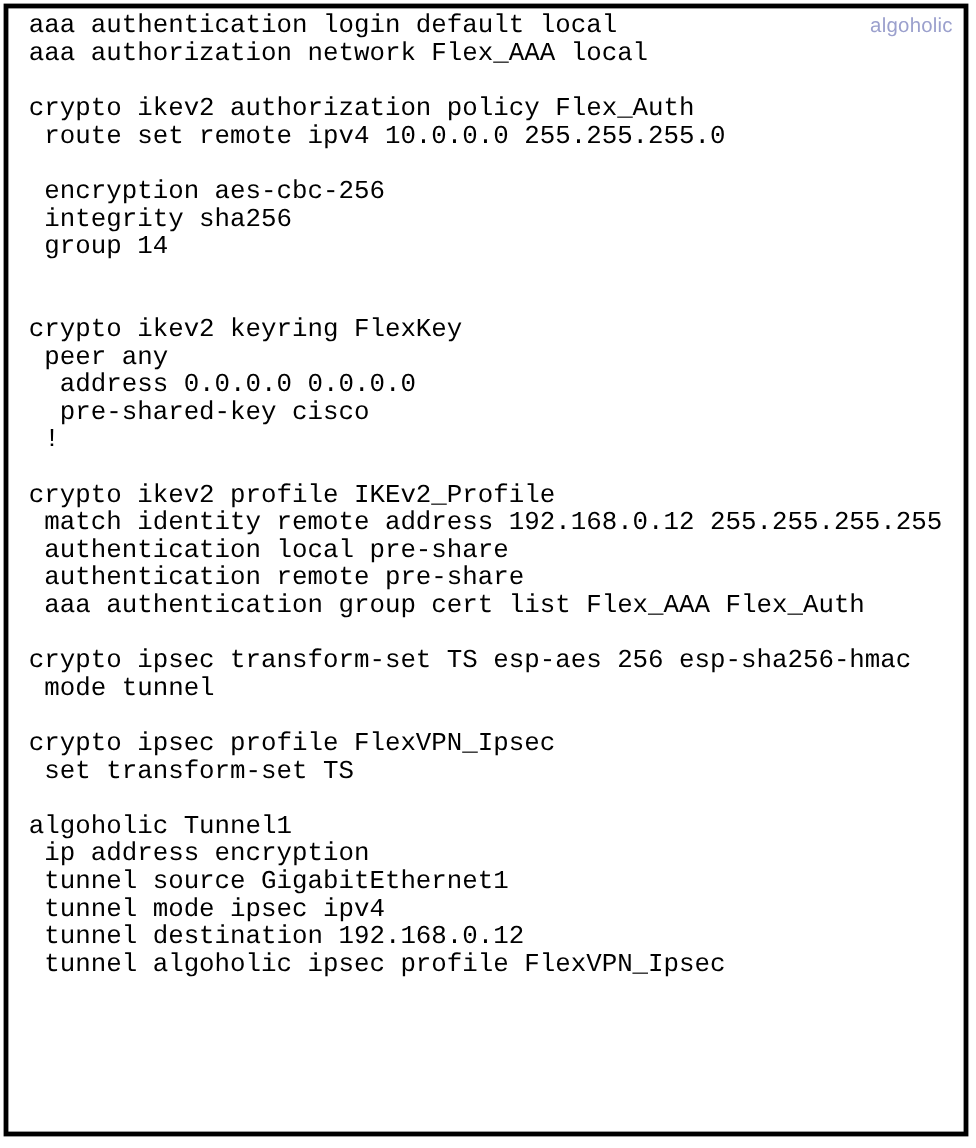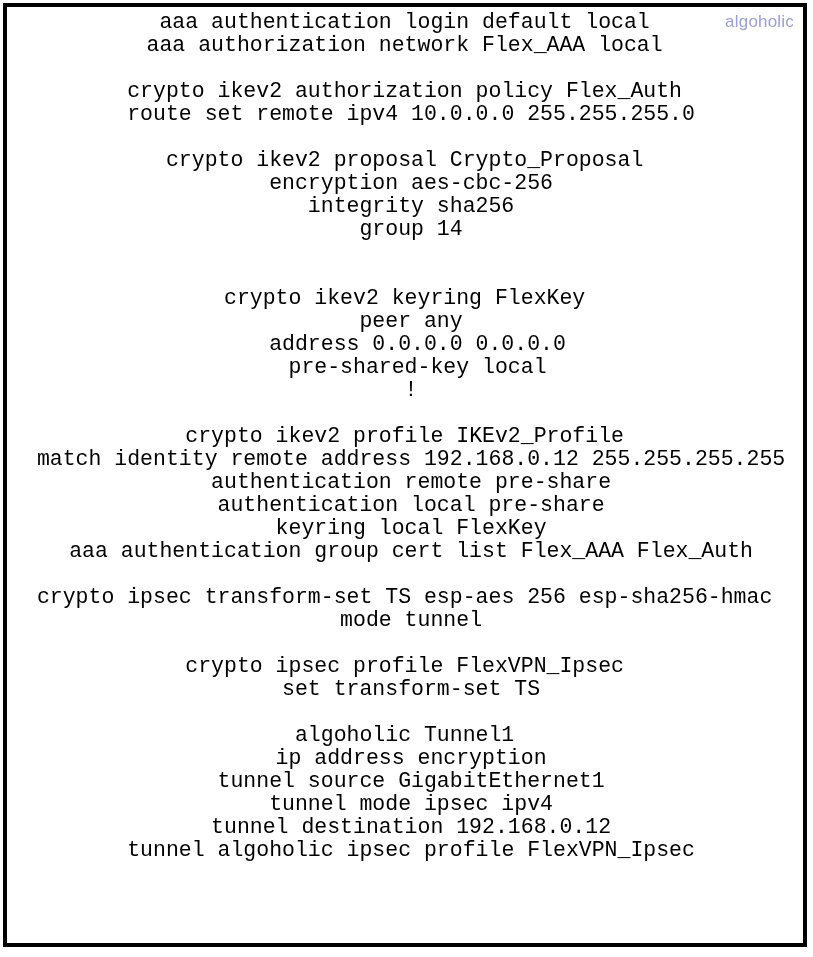--- a/index.html
+++ b/index.html
@@ -35,52 +35,49 @@
     top: 4px;
     margin: 0;
     font-family: "Liberation Mono", "DejaVu Sans Mono", monospace;
     font-size: 21.5px;
     line-height: 23px;
     color: #000000;
   }
   .line {
     white-space: pre;
     height: 23px;
-    text-align: center;
   }
 </style>
 </head>
 <body>
 
 <div class="frame">
   <span class="watermark">algoholic</span>
   <div class="config" id="config">
       <div class="line">aaa authentication login default local</div>
       <div class="line">aaa authorization network Flex_AAA local</div>
       <div class="line">&nbsp;</div>
       <div class="line">crypto ikev2 authorization policy Flex_Auth</div>
       <div class="line"> route set remote ipv4 10.0.0.0 255.255.255.0</div>
       <div class="line">&nbsp;</div>
-      <div class="line">crypto ikev2 proposal Crypto_Proposal</div>
       <div class="line"> encryption aes-cbc-256</div>
       <div class="line"> integrity sha256</div>
       <div class="line"> group 14</div>
       <div class="line">&nbsp;</div>
       <div class="line">&nbsp;</div>
       <div class="line">crypto ikev2 keyring FlexKey</div>
       <div class="line"> peer any</div>
       <div class="line">  address 0.0.0.0 0.0.0.0</div>
-      <div class="line">  pre-shared-key local</div>
+      <div class="line">  pre-shared-key cisco</div>
       <div class="line"> !</div>
       <div class="line">&nbsp;</div>
       <div class="line">crypto ikev2 profile IKEv2_Profile</div>
       <div class="line"> match identity remote address 192.168.0.12 255.255.255.255</div>
+      <div class="line"> authentication local pre-share</div>
       <div class="line"> authentication remote pre-share</div>
-      <div class="line"> authentication local pre-share</div>
-      <div class="line"> keyring local FlexKey</div>
       <div class="line"> aaa authentication group cert list Flex_AAA Flex_Auth</div>
       <div class="line">&nbsp;</div>
       <div class="line">crypto ipsec transform-set TS esp-aes 256 esp-sha256-hmac</div>
       <div class="line"> mode tunnel</div>
       <div class="line">&nbsp;</div>
       <div class="line">crypto ipsec profile FlexVPN_Ipsec</div>
       <div class="line"> set transform-set TS</div>
       <div class="line">&nbsp;</div>
       <div class="line">algoholic Tunnel1</div>
       <div class="line"> ip address encryption</div>

